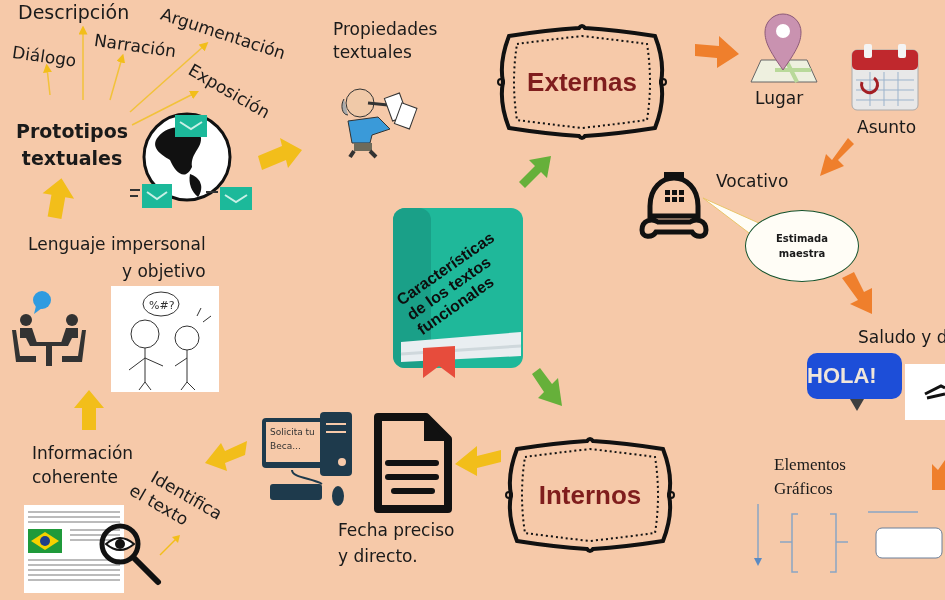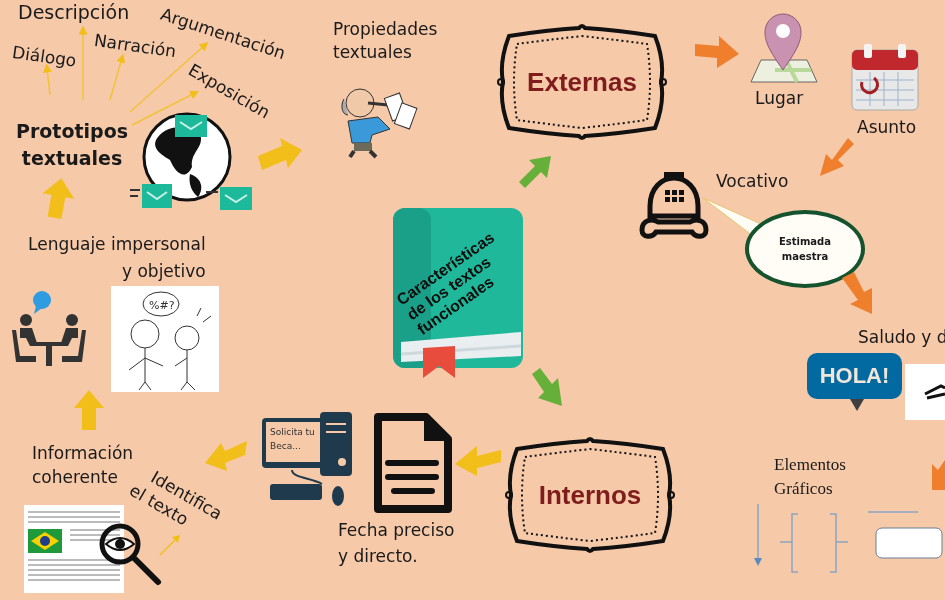--- a/index.html
+++ b/index.html
@@ -6,25 +6,25 @@
   body { width:945px; height:600px; background:#f6c9a9; position:relative; overflow:hidden;
          font-family:"DejaVu Sans", sans-serif; color:#1a1a1a; }
   .abs { position:absolute; }
   .lbl { position:absolute; font-family:"DejaVu Sans", sans-serif; font-size:17px; line-height:24px; color:#1a1a1a; white-space:nowrap; }
   .bold { font-weight:bold; }
   svg { display:block; overflow:visible; }
   .frame-text { position:absolute; left:0; right:0; top:50%; transform:translateY(-50%); text-align:center;
                 font-family:"Liberation Sans", sans-serif; font-weight:bold; font-size:26px; color:#7f1d1d; }
   .book-title { position:absolute; font-family:"Liberation Sans", sans-serif; font-weight:bold; font-size:16px; line-height:18px;
                 color:#0d0d0d; transform: rotate(-35deg); transform-origin: center; text-align:left; white-space:nowrap; }
-  .bubble { position:absolute; background:#fffdf6; border:4px solid #14532d; border-radius:50%;
+  .bubble { position:absolute; background:#fffdf6; border:1px solid #14532d; border-radius:50%;
             display:flex; align-items:center; justify-content:center; text-align:center;
             font-family:"DejaVu Sans", sans-serif; font-weight:bold; font-size:10px; line-height:15px; }
-  .hola { position:absolute; background:#0369a1; color:#f0e6da; border-radius:10px; font-family:"Liberation Sans", sans-serif;
-          font-weight:bold; font-size:22px; display:flex; align-items:center; justify-content:center; }
+  .hola { position:absolute; background:#1d4ed8; color:#f0e6da; border-radius:10px; font-family:"Liberation Sans", sans-serif;
+          font-weight:bold; font-size:22px; display:flex; align-items:center; justify-content:flex-start; }
   .doc-card { position:absolute; background:#fff; }
   .doc-line { height:2px; background:#bbb; margin:3px 4px; }
   .monitor-text { position:absolute; font-size:9px; line-height:14px; color:#333; font-family:"DejaVu Sans", sans-serif; }
 </style>
 </head>
 <body>
 
 <div class="lbl" style="left:18px;top:0px;font-size:19px;">Descripción</div>
 <div class="lbl" style="left:14px;top:40px;transform:rotate(8deg);transform-origin:left top;">Diálogo</div>
 <div class="lbl" style="left:96px;top:28px;transform:rotate(8deg);transform-origin:left top;">Narración</div>

